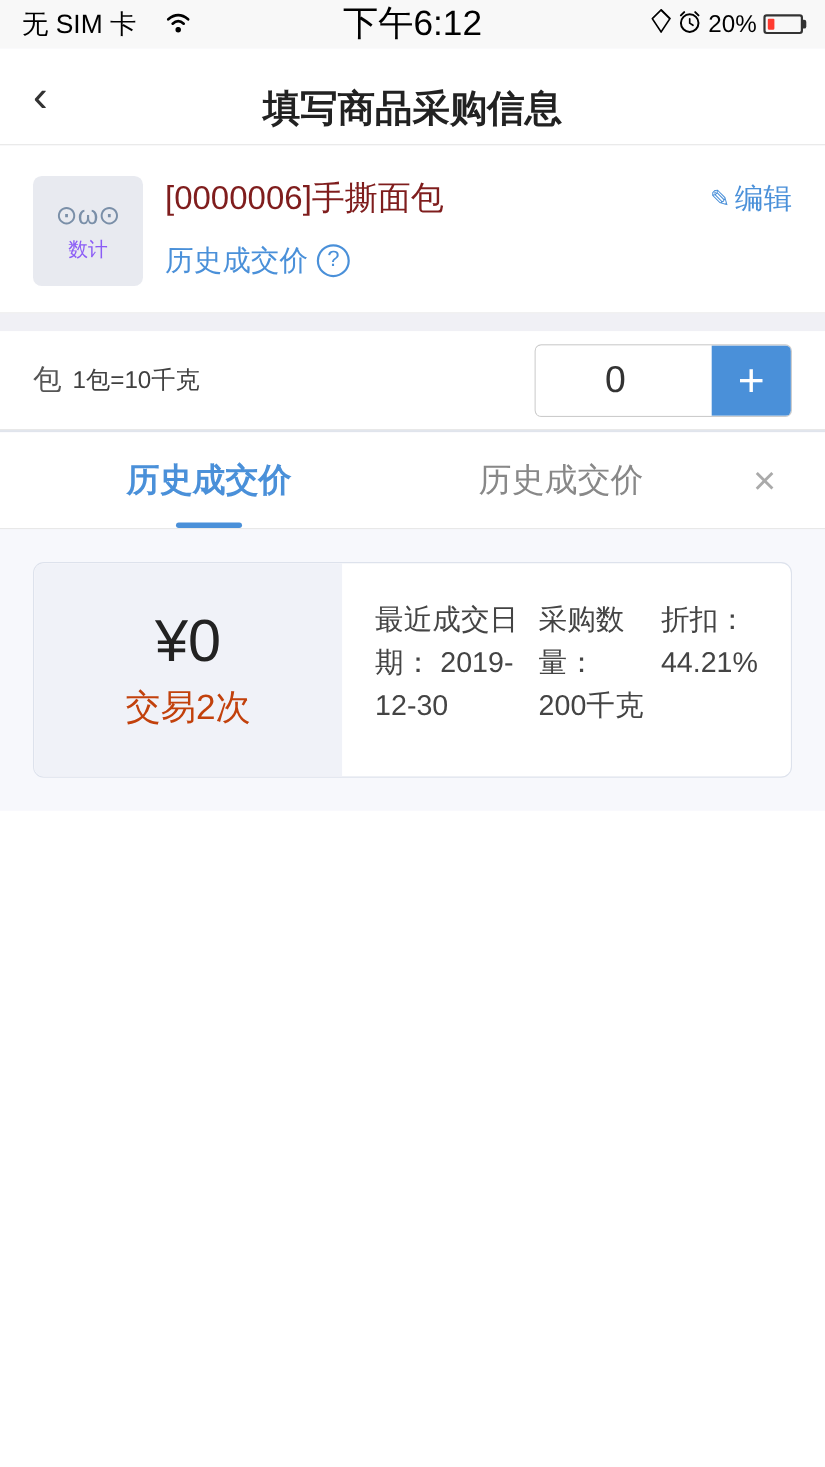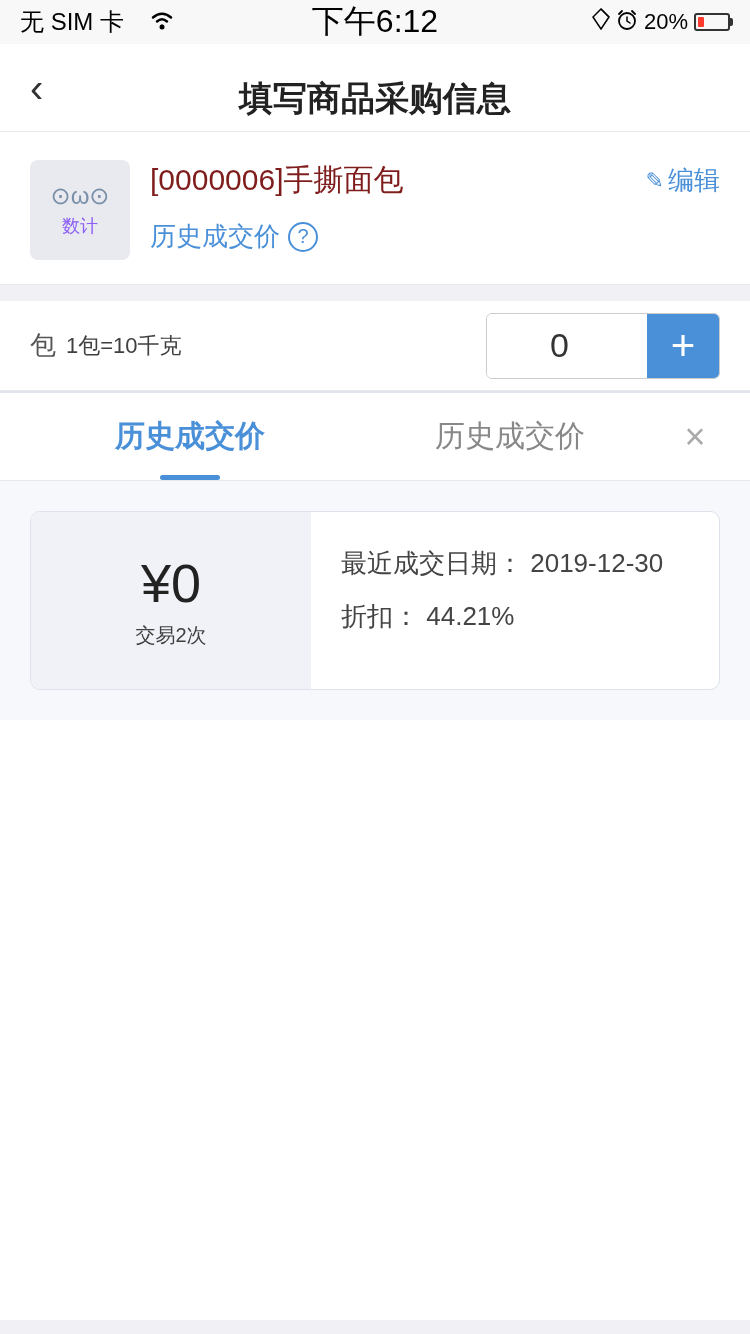--- a/index.html
+++ b/index.html
@@ -343,29 +343,29 @@
       align-items: center;
       justify-content: center;
       padding: 40px 20px;
     }
     .price-amount {
       font-size: 54px;
       font-weight: 500;
       color: #222;
     }
     .price-trades {
-      font-size: 20px;
-      color: #404040;
+      font-size: 32px;
+      color: #c2410c;
       margin-top: 8px;
     }
     .price-card-right {
       flex: 1;
       padding: 32px 30px;
       display: flex;
-      flex-direction: column;
+      flex-direction: row;
       gap: 14px;
     }
     .price-detail-row {
       font-size: 26px;
       color: #444;
       line-height: 1.5;
     }
 
     
     .page-bottom {
@@ -476,20 +476,24 @@
       <div class="price-card-left">
         <div class="price-amount">¥0</div>
         <div class="price-trades">交易2次</div>
       </div>
       <div class="price-card-right">
         <div class="price-detail-row">
           <span>最近成交日期：</span>
           <span>2019-12-30</span>
         </div>
         <div class="price-detail-row">
+          <span>采购数量：</span>
+          <span>200千克</span>
+        </div>
+        <div class="price-detail-row">
           <span>折扣：</span>
           <span>44.21%</span>
         </div>
       </div>
     </div>
   </div>
 
 </div>
 
 <div class="page-bottom"></div>

